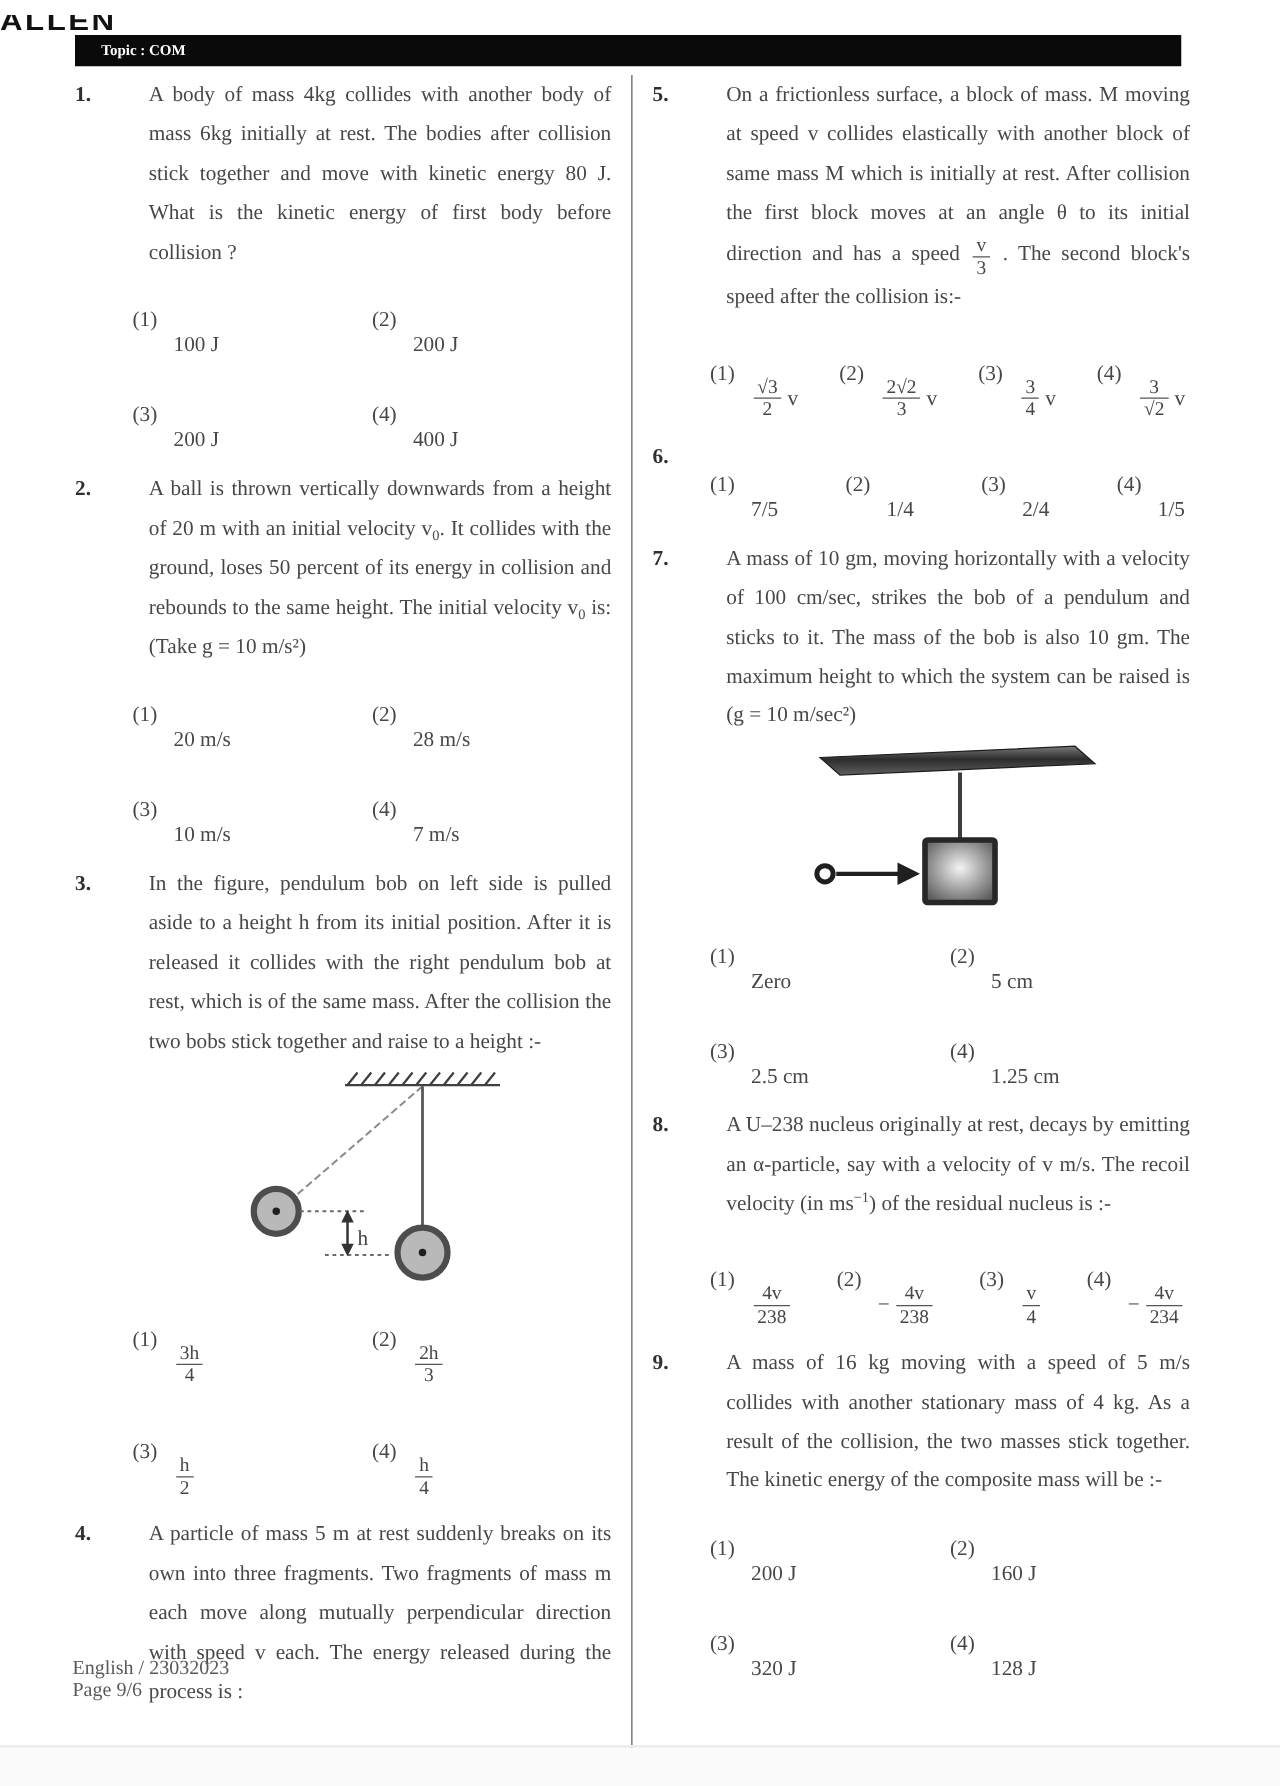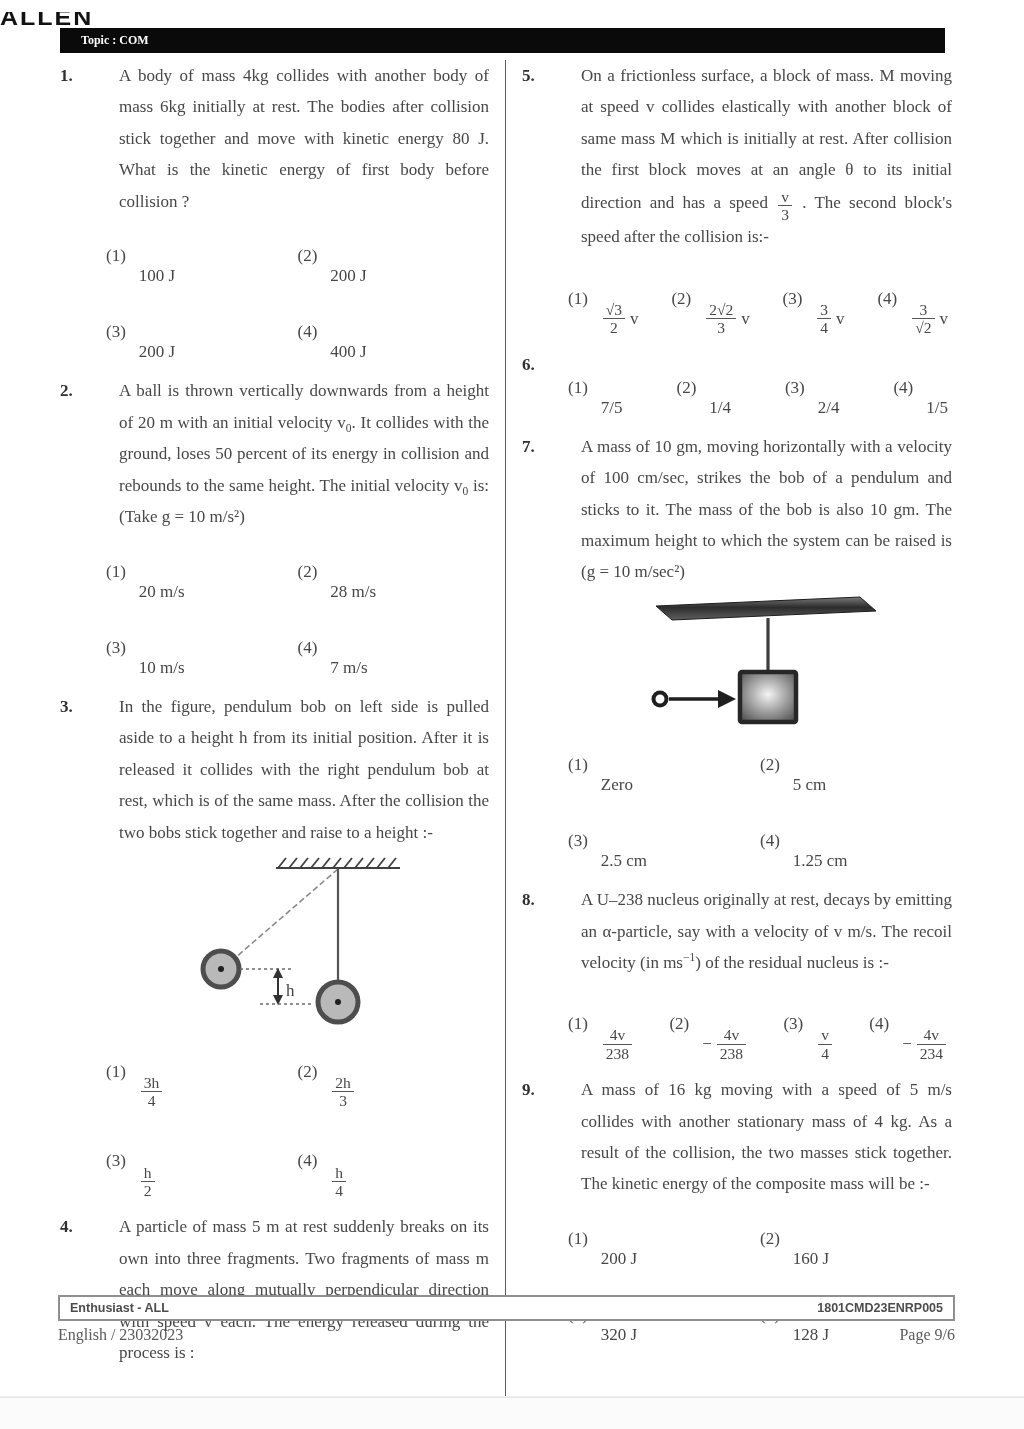--- a/index.html
+++ b/index.html
@@ -33,21 +33,21 @@
   .frac .num { display:block; border-bottom:1.4px solid #555; padding:0 3px; }
   .frac .den { display:block; padding:0 3px; }
   .q-body .frac { display:inline-flex; position:relative; top:2px; }
 
   .sup { vertical-align:super; font-size:0.68em; line-height:0; }
   .sub { vertical-align:sub; font-size:0.68em; line-height:0; }
 
   .q-figure { display:flex; justify-content:center; margin:6px 0 8px; }
 
   .footer-box { position:absolute; top:1295px; left:58px; width:897px; height:26px; border:2px solid #8f8f8f; background:#fff; display:flex; justify-content:space-between; align-items:center; padding:0 10px; font-family:"Liberation Sans", sans-serif; font-size:12.5px; font-weight:bold; color:#4c4c4c; }
-  .footer-row { position:absolute; top:1326px; left:58px; width:897px; display:flex; justify-content:space-between; font-size:16px; color:#5a5a5a; }
+  .footer-row { position:absolute; top:1326px; left:58px; width:897px; display:flex; justify-content:space-between; font-size:16px; color:#5a5a5a;flex-direction:column; }
 
   .page-break { position:absolute; top:1396px; left:0; width:1024px; height:7px; background:linear-gradient(to bottom,#f2f2f2,#d9d9d9 55%,#efefef); }
 </style>
 </head>
 <body>
 
 <div class="sheet">
 
   <div class="brand-clip">
     <span class="brand">ALLEN</span>
@@ -400,23 +400,19 @@
               <div class="option">
                 <span class="opt-label">(4)</span>
                 <span class="opt-value">128 J</span>
               </div>
             </div>
     </div>
   </div>
 </div>
   </div>
 
-  <div class="footer-box">
-    <span>Enthusiast - ALL</span>
-    <span>1801CMD23ENRP005</span>
-  </div>
   <div class="footer-row">
     <span>English / 23032023</span>
     <span>Page 9/6</span>
   </div>
 
   <div class="page-break"></div>
 </div>
 
 </body></html>

